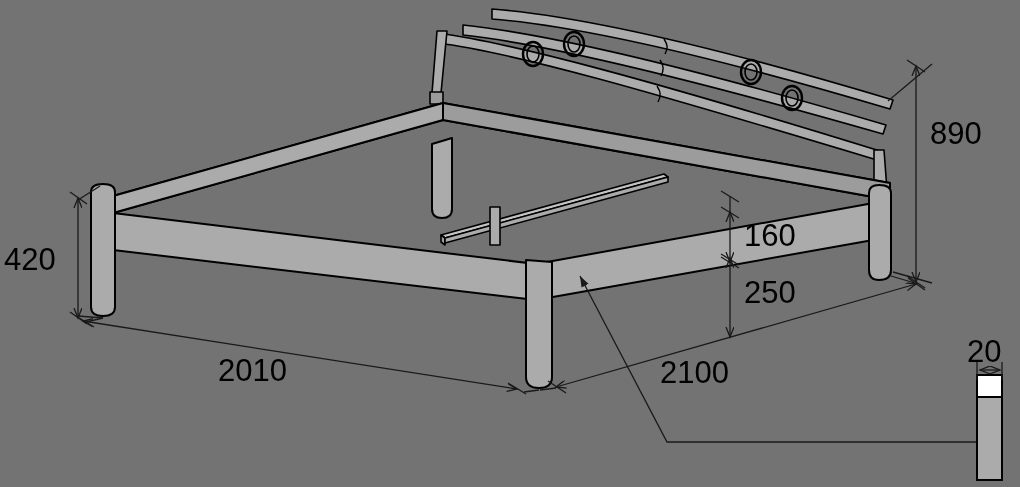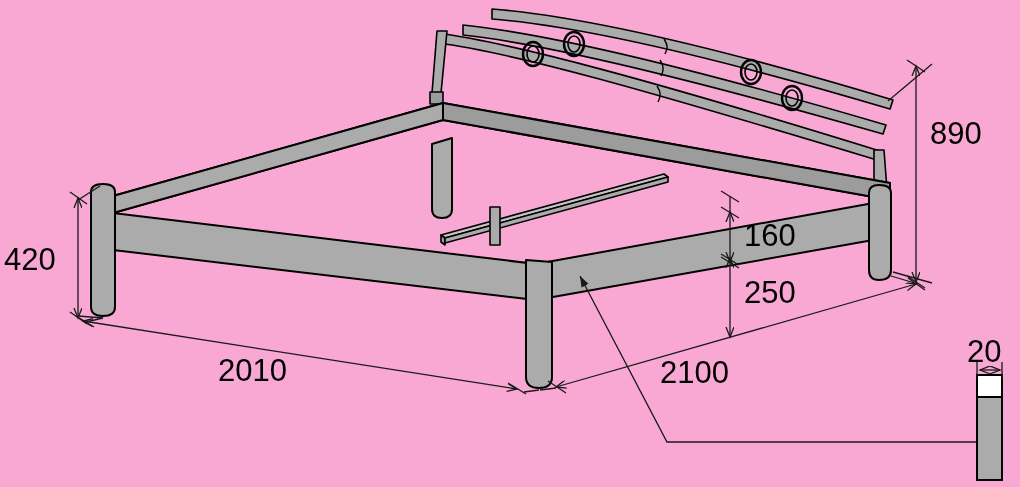--- a/index.html
+++ b/index.html
@@ -8,21 +8,21 @@
     padding: 0;
     background: #ffffff;
   }
   body {
     font-family: "Liberation Sans", sans-serif;
   }
   #drawing-root {
     position: relative;
     width: 1020px;
     height: 487px;
-    background: #f9a8d4;
+    background: #737373;
     overflow: hidden;
   }
   #drawing-svg {
     position: absolute;
     left: 0;
     top: 0;
     width: 1020px;
     height: 487px;
     display: block;
   }

